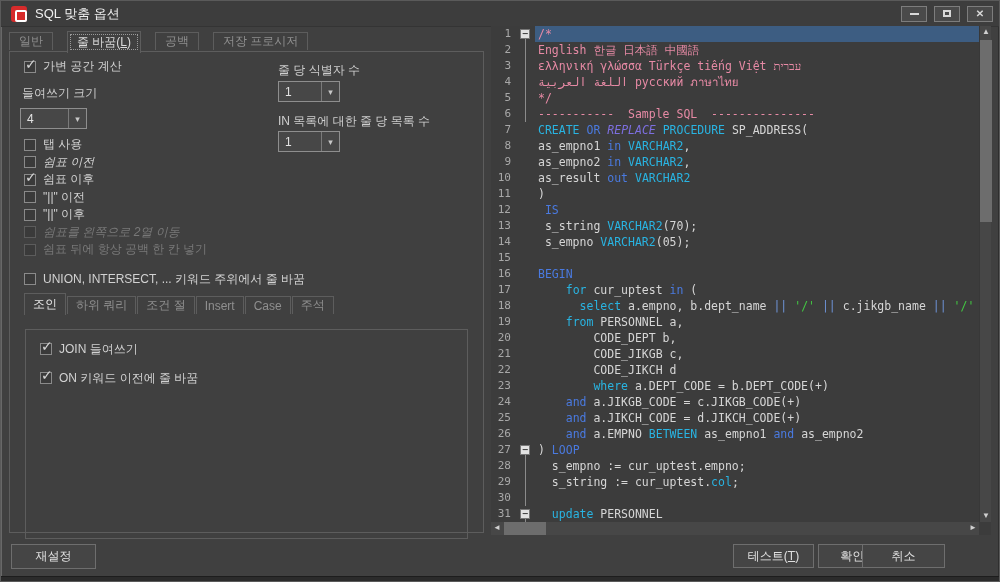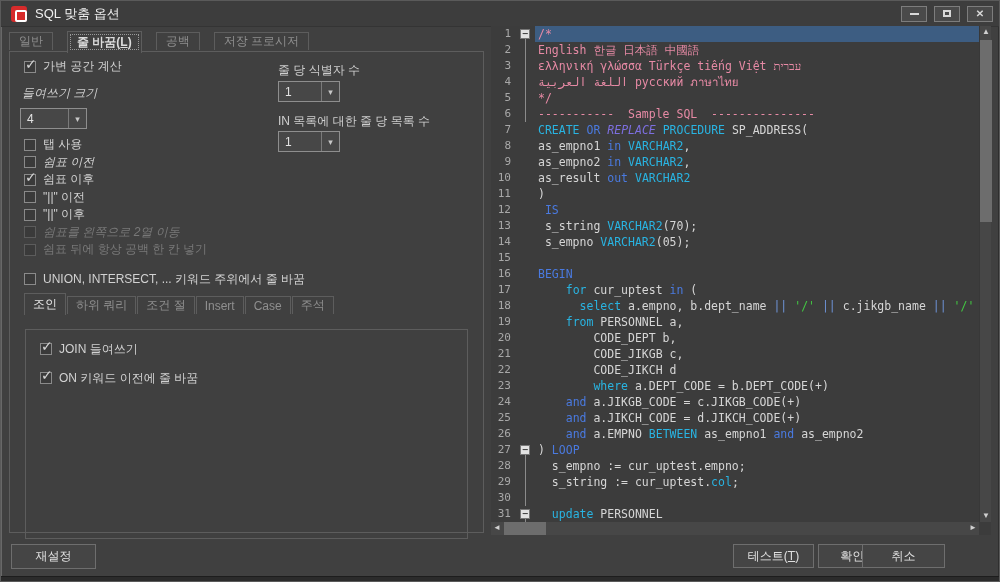--- a/index.html
+++ b/index.html
@@ -19,21 +19,21 @@
   .title-text{font-size:13px;color:#f0f0f0;}
   .win-controls{margin-left:auto;display:flex;gap:7px;}
   .winbtn{width:26px;height:16px;background:#4a4a4a;border:1px solid #7d7d7d;display:flex;align-items:center;justify-content:center;padding:0;cursor:default;}
   .glyph-min{width:9px;height:2px;background:#d8d8d8;}
   .glyph-max{width:8px;height:7px;border:2px solid #d8d8d8;}
   .glyph-close{color:#d8d8d8;font-size:10px;font-weight:bold;line-height:1;}
   .glyph-close::before{content:"✕";}
   
   .tabstrip{position:absolute;left:8px;top:29px;height:22px;display:flex;align-items:center;z-index:3;gap:13px;}
   .tab{height:18px;padding:0 9px;display:flex;align-items:center;color:#8f8f8f;background:#404040;border:1px solid #5d5d5d;border-bottom:none;margin-right:1px;}
-  .tab.active{height:22px;color:#dcdcdc;background:#404040;outline:1px dotted #9a9a9a;outline-offset:-4px;margin-bottom:-1px;font-weight:bold;}
+  .tab.active{height:22px;color:#dcdcdc;background:#404040;outline:1px dotted #9a9a9a;outline-offset:-4px;margin-bottom:-1px;}
   
   .page{position:absolute;left:8px;top:50px;width:475px;height:482px;border:1px solid #5d5d5d;background:#404040;z-index:2;}
   .lbl-static{position:absolute;color:#cfcfcf;}
   
   .cb{display:flex;align-items:center;height:17.5px;cursor:default;}
   .cb .box{width:12px;height:12px;border:1px solid #8a8a8a;background:#3a3a3a;position:relative;flex:0 0 auto;}
   .cb .chk{position:absolute;left:0px;top:-5px;color:#d5d5d5;font-size:14px;line-height:1;}
   .cb .chk::before{content:"✓";}
   .cb .lbl{margin-left:7px;}
   .cb.dis{color:#787878;}
@@ -108,21 +108,21 @@
 
   <div class="page">
 
     <label class="cb on" style="position:absolute;left:14px;top:6px;">
       <span class="box">
           <span class="chk"></span>
         </span>
       <span class="lbl">가변 공간 계산</span>
     </label>
 
-    <div class="lbl-static" style="left:12px;top:33px;font-style:italic;">들여쓰기 크기</div>
+    <div class="lbl-static" style="left:12px;top:33px;">들여쓰기 크기</div>
     <div class="dropdown" style="left:10px;top:56px;width:67px;">
       <span class="dd-value">4</span>
       <span class="dd-arrow"></span>
     </div>
 
     <div id="cb-list" style="position:absolute;left:14px;top:84px;">
         <label class="cb" style="height: 17.5px;">
           <span class="box"></span>
           <span class="lbl">탭 사용</span>
         </label>

